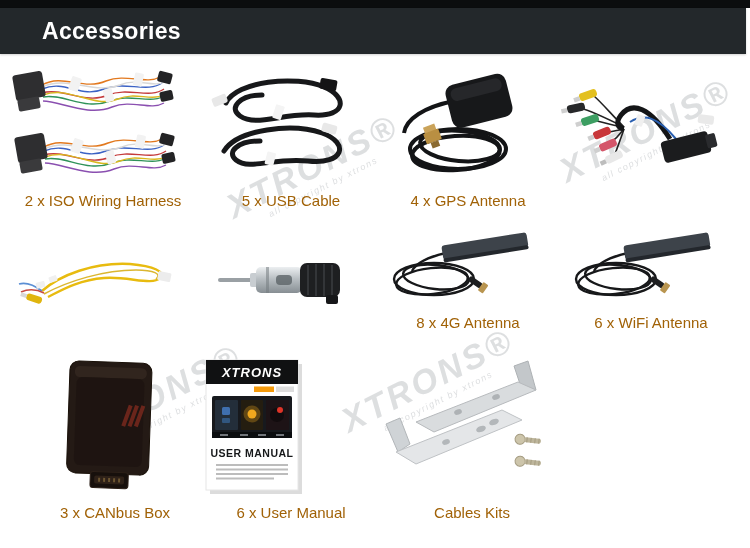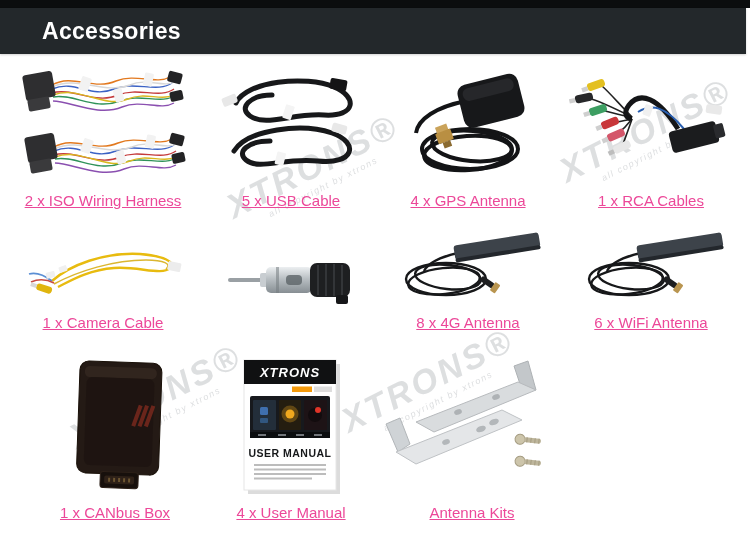--- a/index.html
+++ b/index.html
@@ -26,23 +26,23 @@
     color:#c2c5c8;opacity:.55;pointer-events:none;user-select:none;white-space:nowrap;
   }
   .wm .wm-brand{display:block;font-size:34px;font-weight:800;font-style:italic;letter-spacing:3px;line-height:1;}
   .wm .wm-sub{display:block;font-size:9px;font-style:italic;letter-spacing:1.5px;margin-top:2px;}
 
   
   .cell{
     position:absolute;display:flex;flex-direction:column;
     align-items:center;justify-content:flex-end;
   }
-  .art{flex:1;display:flex;align-items:center;justify-content:center;width:100%;}
+  .art{flex:1;display:flex;align-items:center;width:100%;}
   .item-label{
-    color:#ec4899;font-size:15px;line-height:20px;white-space:nowrap;padding-bottom:1px;text-decoration:underline;
+    color:#a16207;font-size:15px;line-height:20px;white-space:nowrap;padding-bottom:1px;
   }
 
   
   .r1{top:60px;height:152px;}
   .r2{top:228px;height:106px;}
   .r3{top:352px;height:172px;}
   .c0{left:8px;width:190px;}
   .c1{left:196px;width:190px;}
   .c2{left:376px;width:184px;}
   .c3{left:558px;width:186px;}
@@ -181,40 +181,38 @@
         <g transform="rotate(-24 50 70)">
             <rect x="41" y="66" width="18" height="8" rx="3" fill="#d4566a"></rect>
             <rect x="35" y="68" width="6" height="4.5" fill="#cfcfcf"></rect>
           </g>
         <g transform="rotate(-26 56 82)">
             <rect x="47" y="78" width="18" height="8" rx="3" fill="#e8e8e8"></rect>
             <rect x="41" y="80" width="6" height="4.5" fill="#bdbdbd"></rect>
           </g>
       </svg>
     </div>
-    <div class="item-label">1 x RCA Cables</div>
   </div>
 
   <div class="cell r2 c0">
     <div class="art">
       <svg width="170" height="68" viewBox="0 0 170 68">
         <path d="M34,44 C52,28 86,15 122,17 C146,19 158,25 152,31 C144,39 120,29 96,31 C70,33 52,44 40,50" stroke="#e8bb0f" stroke-width="2.4" fill="none"></path>
         <path d="M36,47 C60,34 96,23 128,23 C146,23 154,27 148,32" stroke="#d5a90c" stroke-width="1.5" fill="none" opacity=".85"></path>
         <path d="M34,44 C26,38 18,35 11,37" stroke="#5b8fd4" stroke-width="1.8" fill="none"></path>
         <path d="M36,46 C28,42 20,42 13,45" stroke="#c84b44" stroke-width="1.6" fill="none"></path>
         <rect x="150" y="25" width="13" height="9" rx="1.5" fill="#ececec" transform="rotate(12 156 29)"></rect>
         <g transform="rotate(18 26 52)">
             <rect x="18" y="48" width="16" height="7" rx="3" fill="#e0b50e"></rect>
             <rect x="12" y="49.5" width="6" height="4" fill="#d8d8d8"></rect>
           </g>
         <rect x="28" y="35" width="9" height="6" rx="1" fill="#f0f0f0" transform="rotate(-14 32 38)"></rect>
         <rect x="41" y="29" width="8" height="6" rx="1" fill="#f0f0f0" transform="rotate(-20 45 32)"></rect>
       </svg>
     </div>
-    <div class="item-label">1 x Camera Cable</div>
   </div>
 
   <div class="cell r2 c1">
     <div class="art">
       <svg width="170" height="68" viewBox="0 0 170 68">
         <defs>
           <linearGradient id="metal" x1="0" y1="0" x2="0" y2="1">
             <stop offset="0" stop-color="#eceff1"></stop>
             <stop offset=".45" stop-color="#b9bfc3"></stop>
             <stop offset="1" stop-color="#878e93"></stop>
@@ -298,21 +296,21 @@
           <g fill="#6b5430">
             <rect x="80" y="122" width="2" height="4"></rect>
               <rect x="85" y="122" width="2" height="4"></rect>
             <rect x="90" y="122" width="2" height="4"></rect>
               <rect x="95" y="122" width="2" height="4"></rect>
             <rect x="100" y="122" width="2" height="4"></rect>
           </g>
         </g>
       </svg>
     </div>
-    <div class="item-label">1 x CANbus Box</div>
+    <div class="item-label">3 x CANbus Box</div>
   </div>
 
   <div class="cell r3 c1">
     <div class="art">
       <svg width="114" height="148" viewBox="0 0 114 148">
         <rect x="14" y="10" width="92" height="130" fill="#dcdcdc"></rect>
         <rect x="10" y="6" width="92" height="130" fill="#ffffff" stroke="#e6e6e6"></rect>
         <rect x="10" y="6" width="92" height="24" fill="#101112"></rect>
         <text x="56" y="23" text-anchor="middle" font-size="13" font-weight="bold" font-style="italic" fill="#ffffff" letter-spacing="1" font-family="Liberation Sans, sans-serif">XTRONS</text>
         <rect x="58" y="32.5" width="20" height="5.5" fill="#f49a0b"></rect>
@@ -336,21 +334,21 @@
         </g>
         <text x="56" y="103" text-anchor="middle" font-size="10.5" font-weight="bold" fill="#16181a" letter-spacing=".5" font-family="Liberation Sans, sans-serif">USER MANUAL</text>
         <g fill="#bcbcbc">
           <rect x="20" y="110" width="72" height="2"></rect>
           <rect x="20" y="114.5" width="72" height="2"></rect>
           <rect x="20" y="119" width="72" height="2"></rect>
           <rect x="20" y="123.5" width="58" height="2"></rect>
         </g>
       </svg>
     </div>
-    <div class="item-label">4 x User Manual</div>
+    <div class="item-label">6 x User Manual</div>
   </div>
 
   <div class="cell r3 c2">
     <div class="art">
       <svg width="188" height="144" viewBox="0 0 188 144">
         <g stroke-width="1">
           <polygon points="136,10 150,5 158,34 142,28" fill="#c3c7ca" stroke="#aeb2b5"></polygon>
           <polygon points="38,66 140,26 158,34 56,76" fill="#d9dcde" stroke="#b7babd"></polygon>
           <ellipse cx="80" cy="56" rx="4" ry="2.6" fill="#aeb2b5" transform="rotate(-20 80 56)"></ellipse>
           <ellipse cx="118" cy="41" rx="4" ry="2.6" fill="#aeb2b5" transform="rotate(-20 118 41)"></ellipse>
@@ -375,16 +373,16 @@
           <rect x="146" y="103.5" width="17" height="5" rx="2" fill="#beb69c"></rect>
           <g stroke="#a49b80" stroke-width="1">
             <line x1="149" y1="103.5" x2="149" y2="108.5"></line>
               <line x1="153" y1="103.5" x2="153" y2="108.5"></line>
             <line x1="157" y1="103.5" x2="157" y2="108.5"></line>
               <line x1="161" y1="103.5" x2="161" y2="108.5"></line>
           </g>
         </g>
       </svg>
     </div>
-    <div class="item-label">Antenna Kits</div>
+    <div class="item-label">Cables Kits</div>
   </div>
 
 </div>
 
 </body></html>

